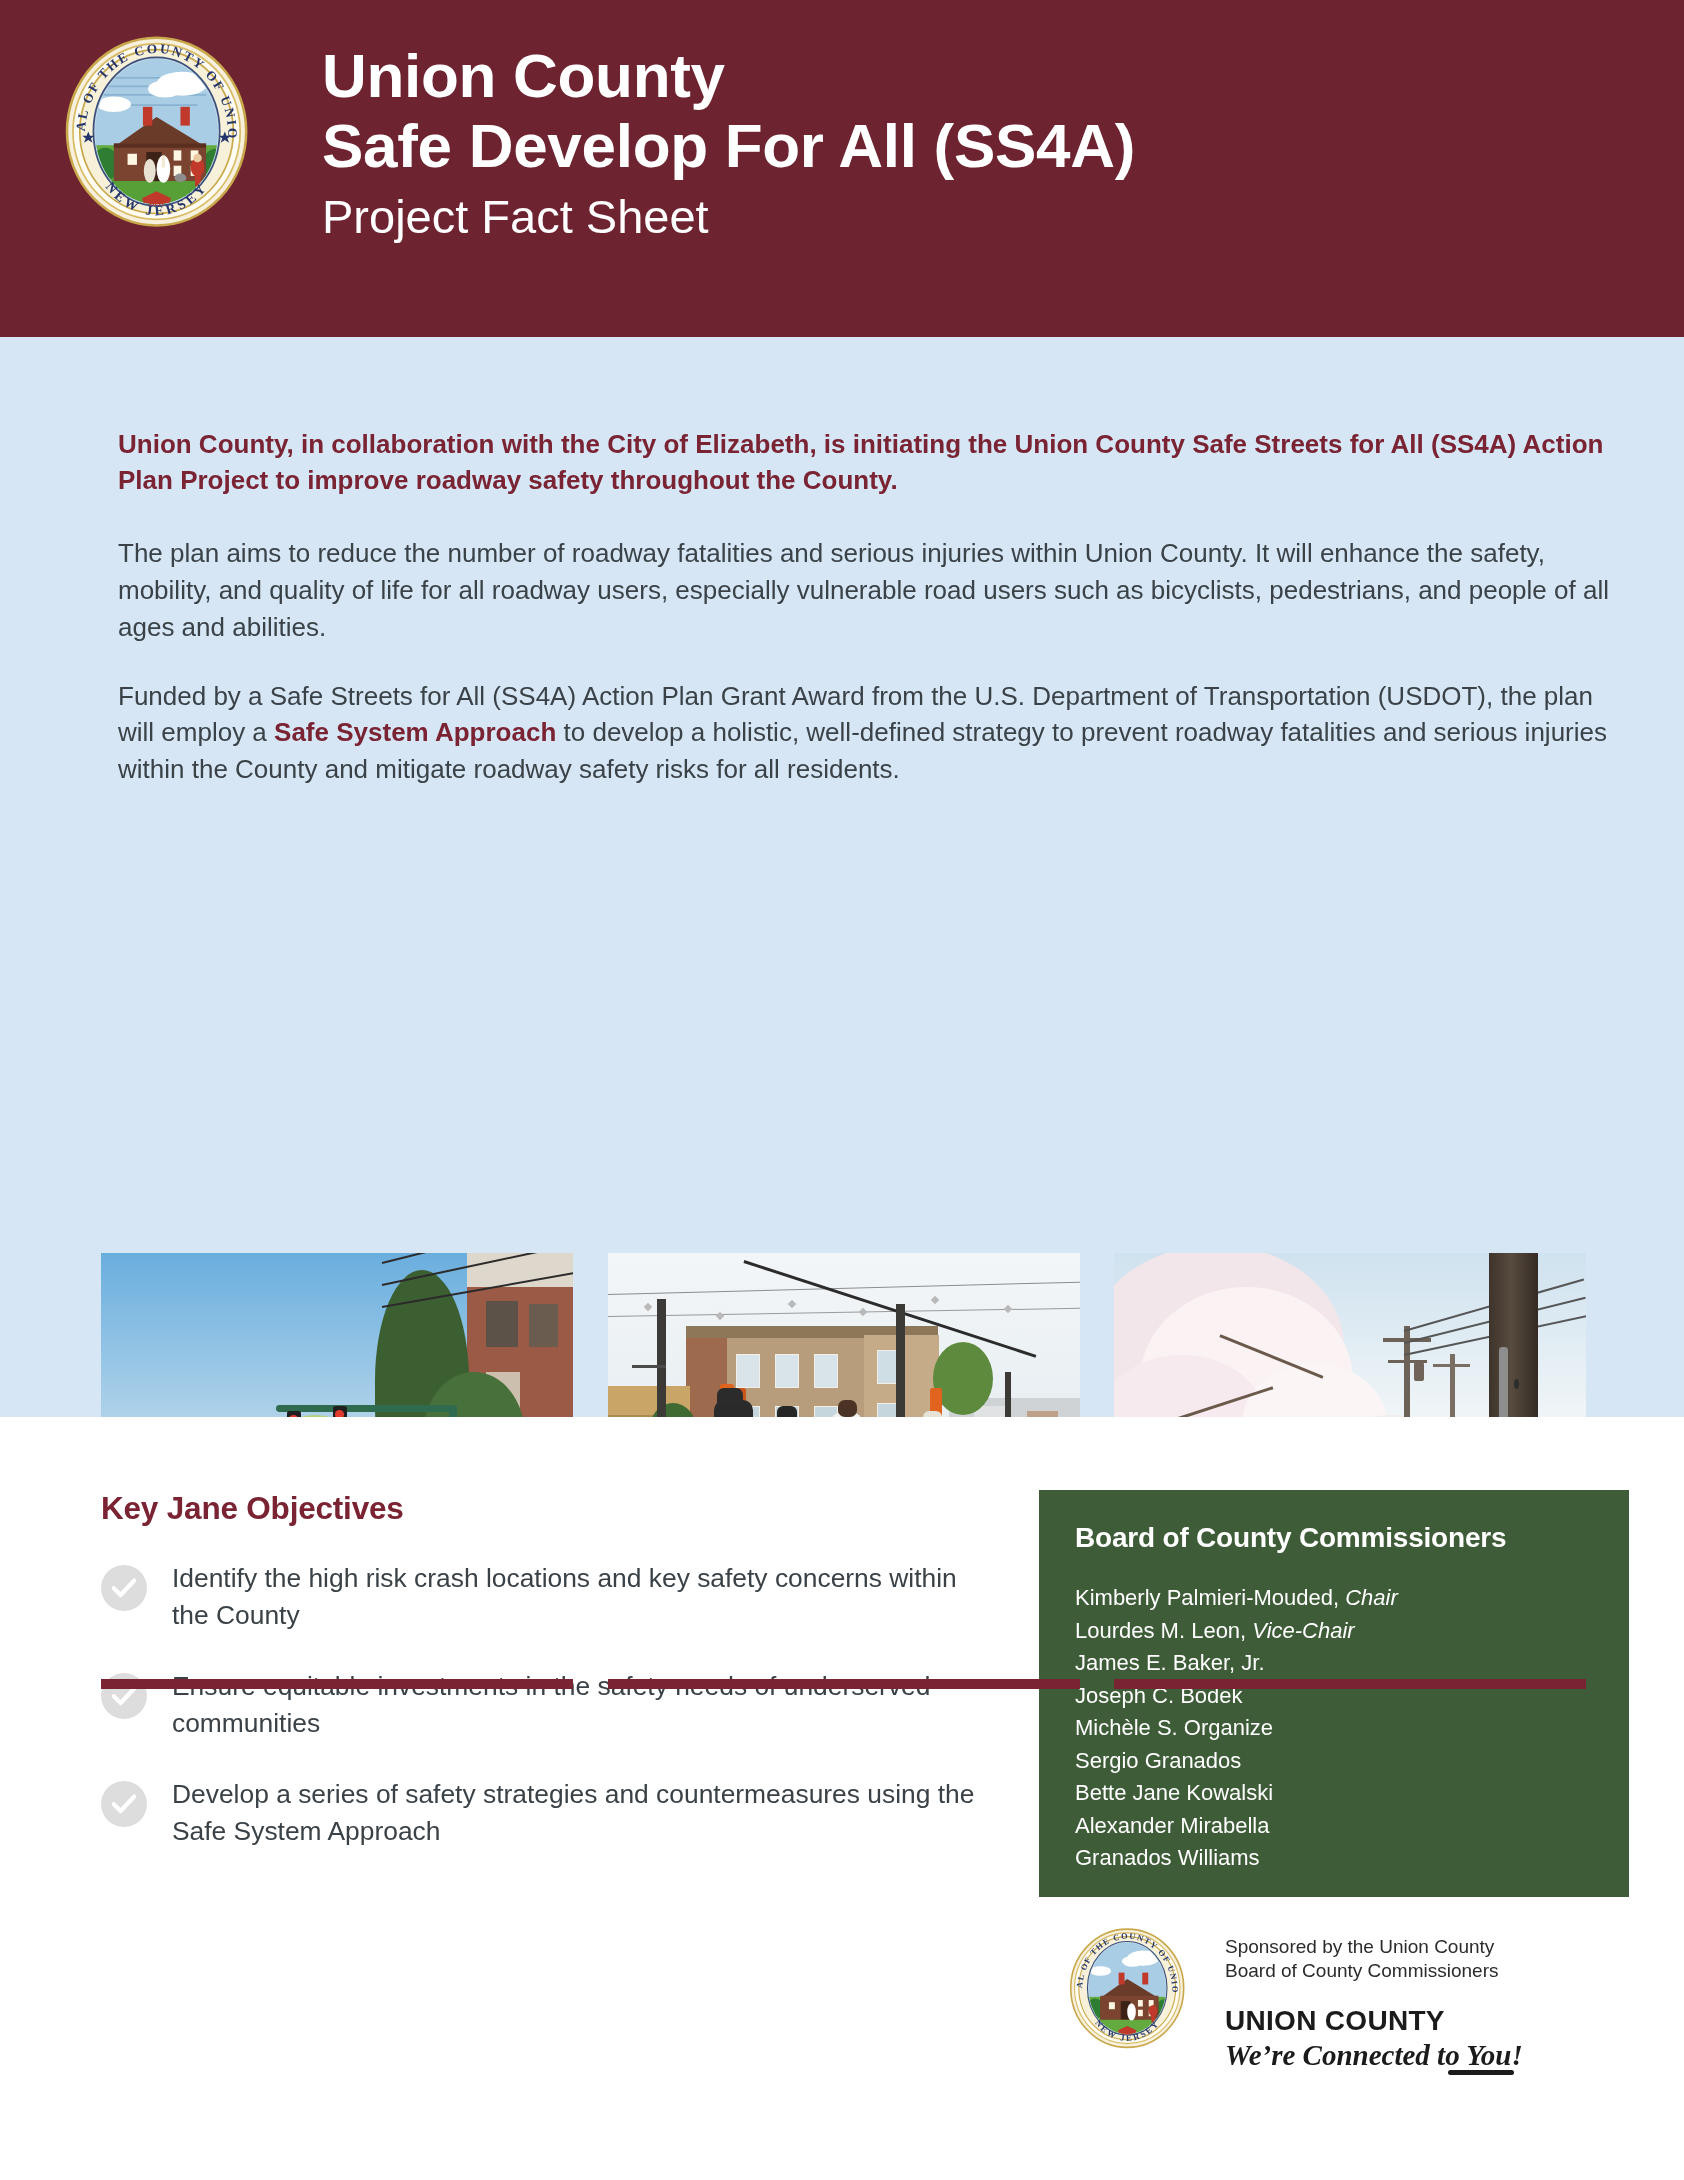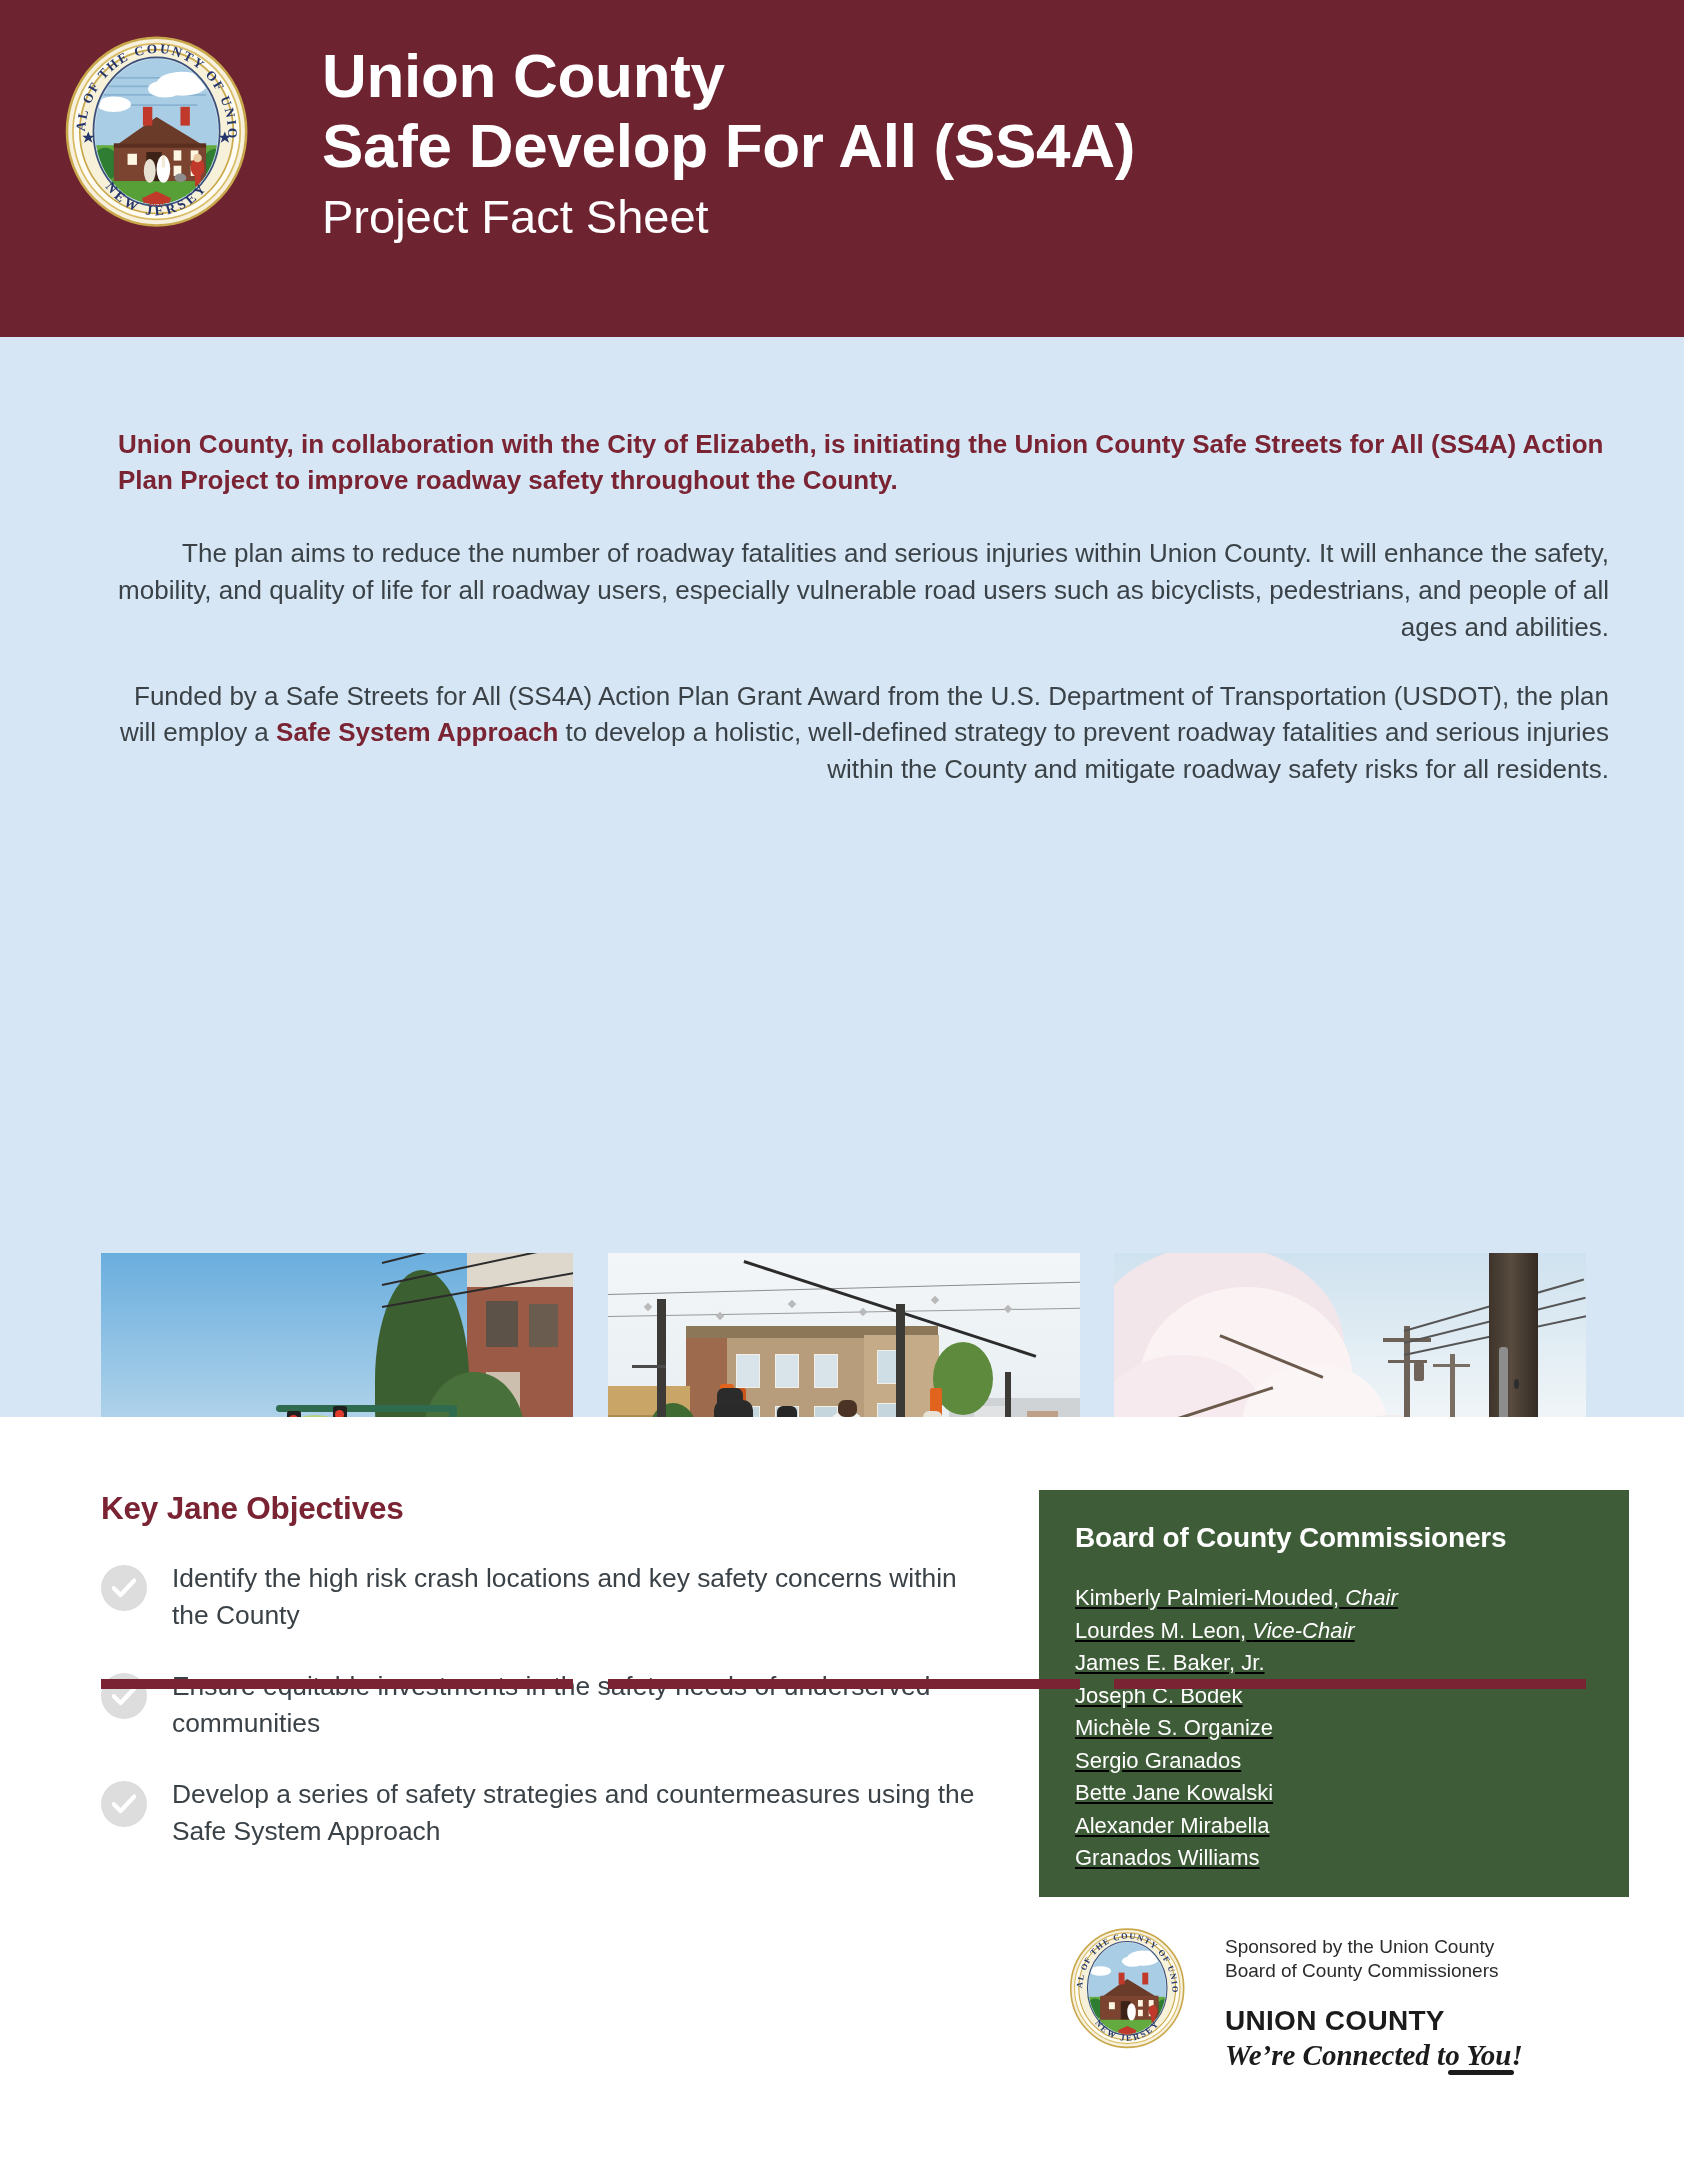--- a/index.html
+++ b/index.html
@@ -72,21 +72,20 @@
     font-size: 26px;
     font-weight: bold;
     line-height: 1.40;
   }
   p.para {
     margin: 0;
     color: #3A4247;
     font-size: 26px;
     font-weight: 400;
     line-height: 1.42;
-    text-align: right;
   }
   .gap-lg { height: 36px; }
   .gap-md { height: 32px; }
   strong.accent {
     color: #7A2333;
     font-weight: bold;
   }
 
   
   .photos {
@@ -180,21 +179,20 @@
     left: 36px; top: 32px;
     color: #ffffff;
     font-size: 28px;
     font-weight: bold;
     letter-spacing: -0.2px;
   }
   .commissioners-list {
     position: absolute;
     left: 36px; top: 92px;
     width: 528px;
-    text-decoration: underline;
   }
   .commissioner {
     color: #ffffff;
     font-size: 22px;
     line-height: 1.48;
     white-space: nowrap;
   }
   .commissioner em {
     font-style: italic;
   }

